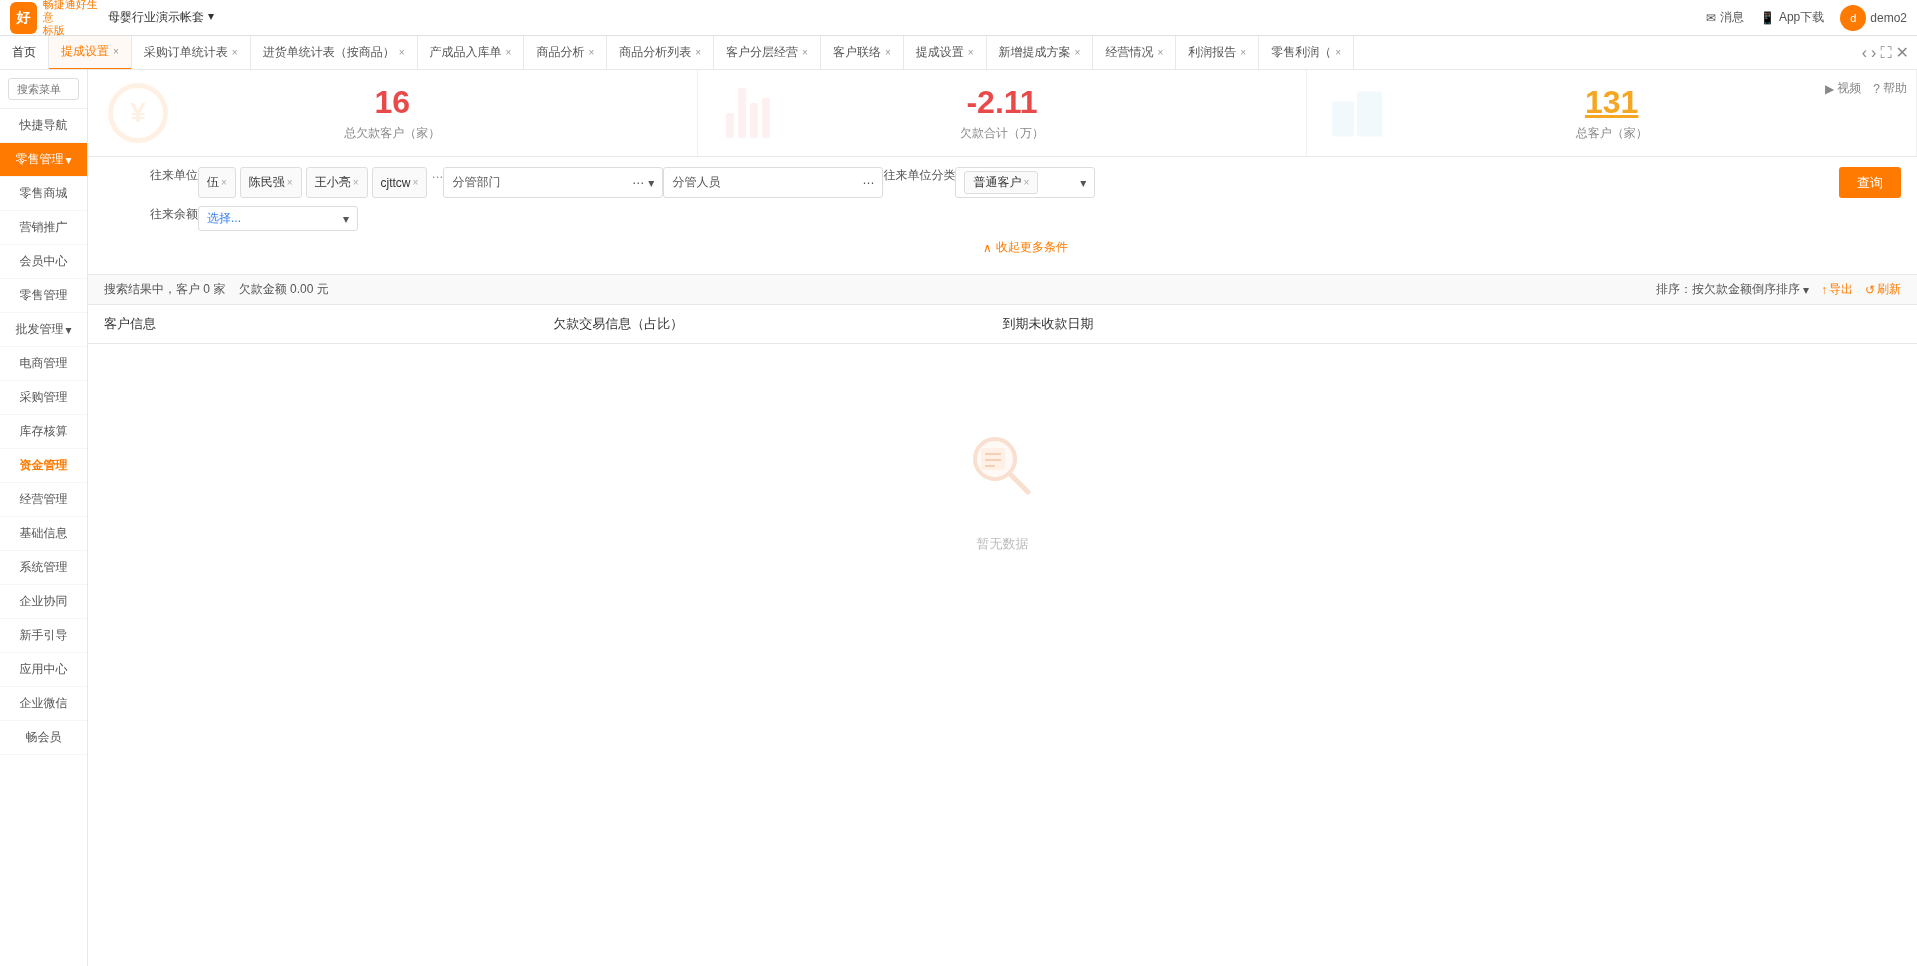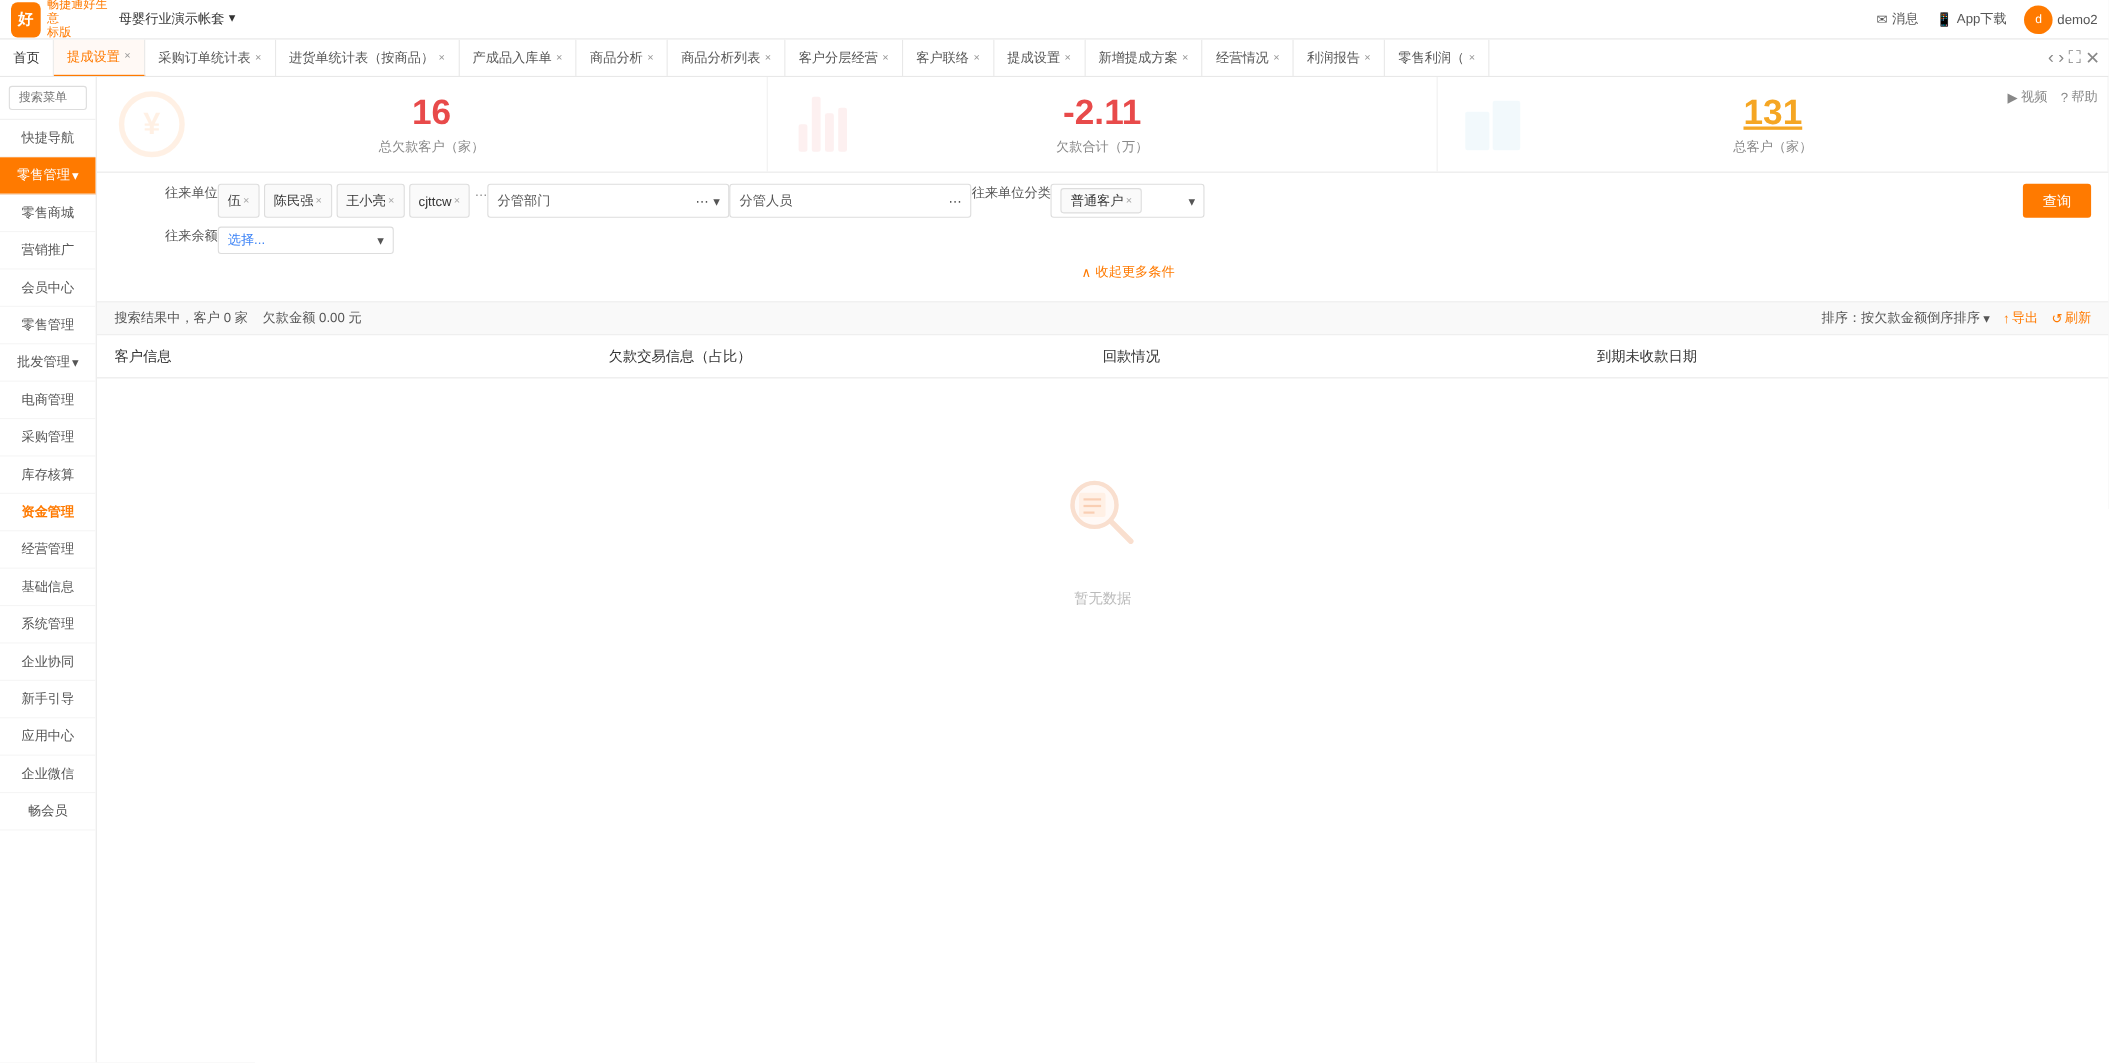--- a/index.html
+++ b/index.html
@@ -424,21 +424,20 @@
           <span>↺</span>
           <span>刷新</span>
         </div>
       </div>
     </div>
 
     <div class="table-area">
       <div class="table-header">
         <span>客户信息</span>
         <span>欠款交易信息（占比）</span>
-        <span>回款情况</span>
         <span>到期未收款日期</span>
       </div>
       <div class="empty-area">
         <div class="empty-icon">
           
           <svg width="80" height="80" viewBox="0 0 80 80" fill="none" xmlns="http://www.w3.org/2000/svg">
             <ellipse cx="32" cy="35" rx="20" ry="20" stroke="#f5c0a0" stroke-width="4" fill="#fff5ef"></ellipse>
             <rect x="18" y="24" width="24" height="22" rx="2" fill="#ffd5b5" opacity="0.6"></rect>
             <line x1="22" y1="30" x2="38" y2="30" stroke="#f5a06a" stroke-width="2"></line>
             <line x1="22" y1="36" x2="38" y2="36" stroke="#f5a06a" stroke-width="2"></line>

